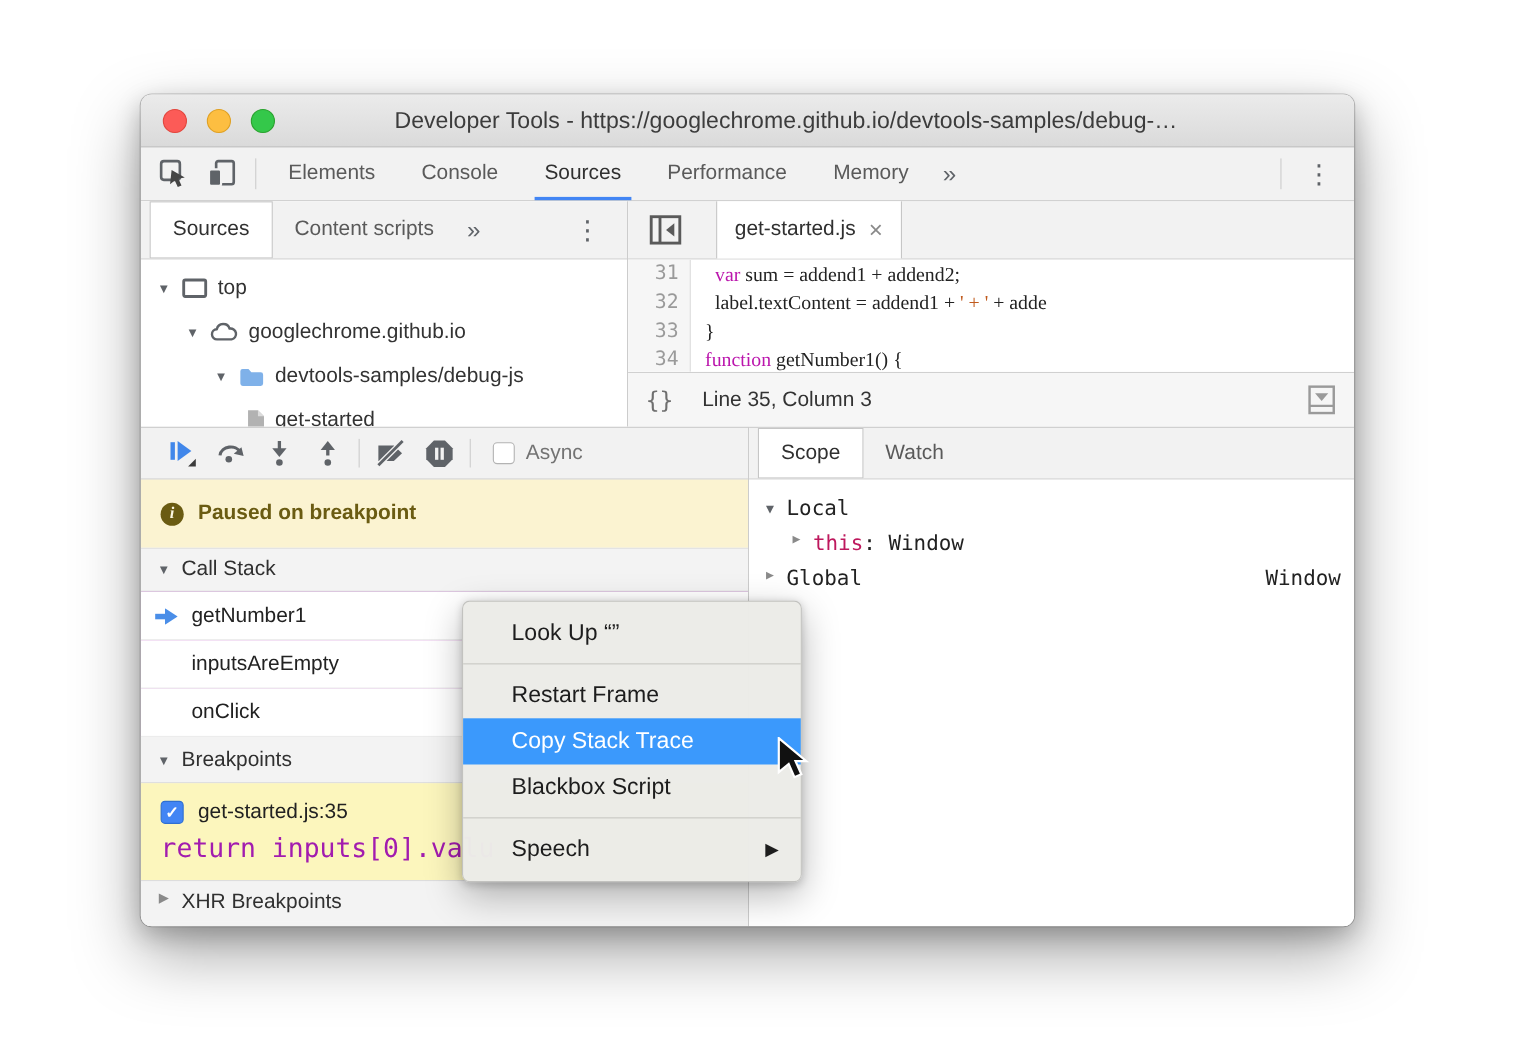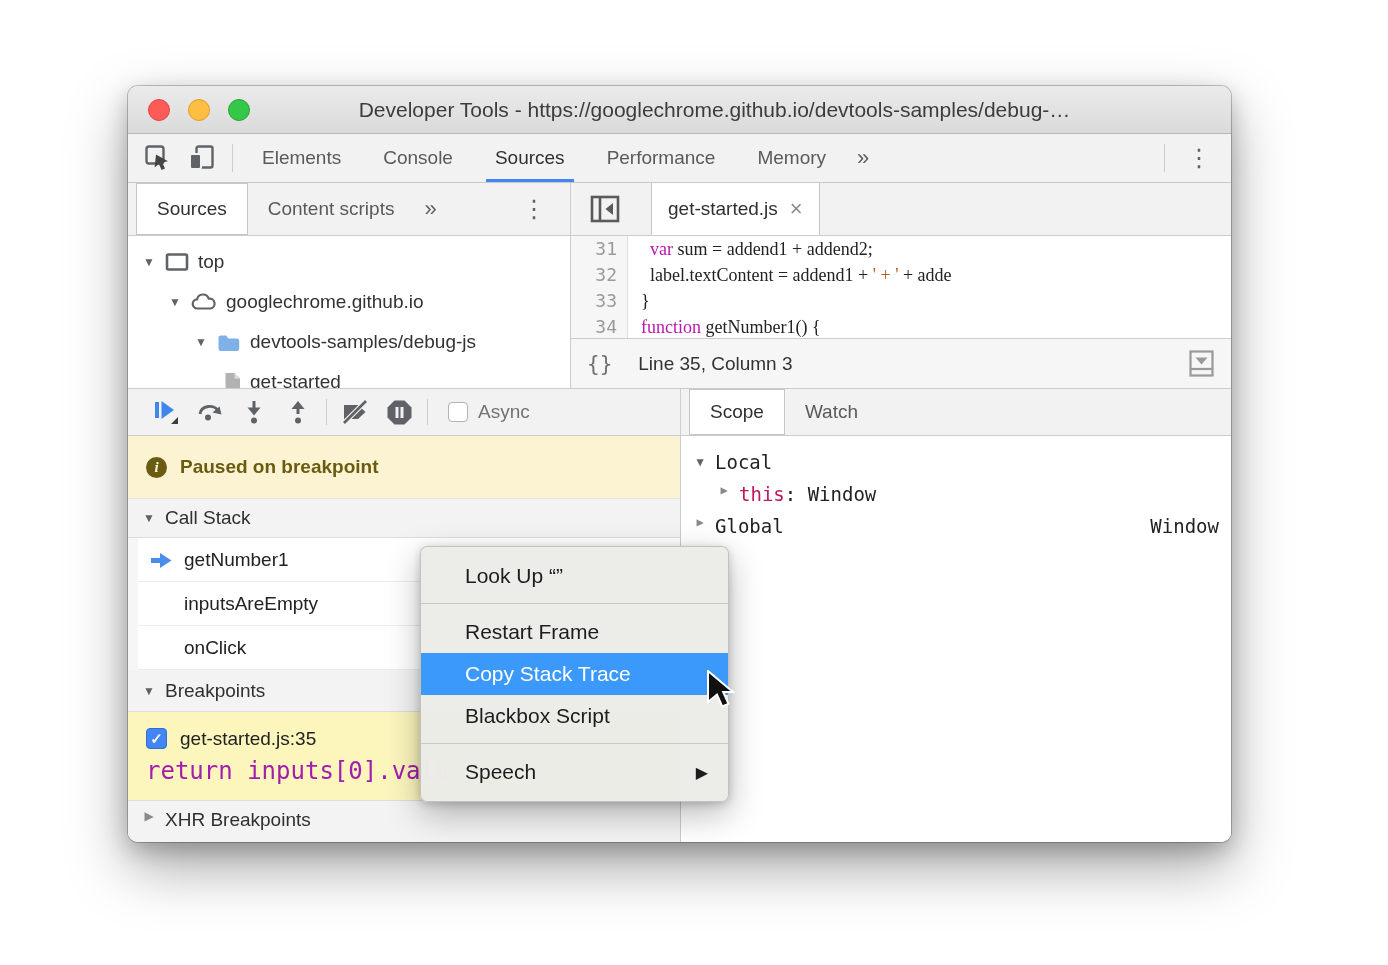--- a/index.html
+++ b/index.html
@@ -75,21 +75,21 @@
 
   .paused-banner { height:62px; flex:0 0 62px; background:#fbf3d1; display:flex; align-items:center; padding-left:18px; gap:13px; }
   .info-circle { width:21px; height:21px; border-radius:50%; background:#6a5b12; color:#fdf8e2; font-family:"Liberation Serif", serif; font-weight:bold; font-style:italic; font-size:15px; display:flex; align-items:center; justify-content:center; }
   .paused-text { font-size:19px; font-weight:bold; color:#6a5b12; }
 
   .section-header { background:#f3f3f3; border-bottom:1px solid #ddd; display:flex; align-items:center; padding-left:14px; gap:9px; font-size:19px; color:#303030; }
   .section-header.cs { height:40px; flex:0 0 40px; border-top:1px solid #e2e2e2; }
   .section-header.bp { height:42px; flex:0 0 42px; }
   .section-header.xhr { height:38px; flex:0 0 38px; border-top:1px solid #ddd; border-bottom:none; }
 
-  .stack-frames { background:#a21caf;margin-left:10px; }
+  .stack-frames { background:#a21caf; }
   .stack-row { height:44px; display:flex; align-items:center; border-bottom:1px solid #ececec; padding-left:46px; font-size:19px; color:#222; position:relative; background:#fff; }
   .exec-arrow { position:absolute; left:13px; top:15px; }
 
   .bp-item { height:88px; flex:0 0 88px; background:#fcf6bd; display:flex; flex-direction:column; justify-content:center; padding-left:18px; gap:7px; }
   .bp-line1 { display:flex; align-items:center; gap:13px; }
   .bp-check { width:21px; height:21px; border-radius:4px; background:#4285f4; border:1px solid #2f6fd1; color:#fff; font-size:15px; font-weight:bold; display:flex; align-items:center; justify-content:center; }
   .bp-label { font-size:19px; color:#222; }
   .bp-code { font-family:"DejaVu Sans Mono", monospace; font-size:24px; color:#a21caf; white-space:pre; overflow:hidden; }
   .debug-filler { flex:1; background:#f3f3f3; }
 

